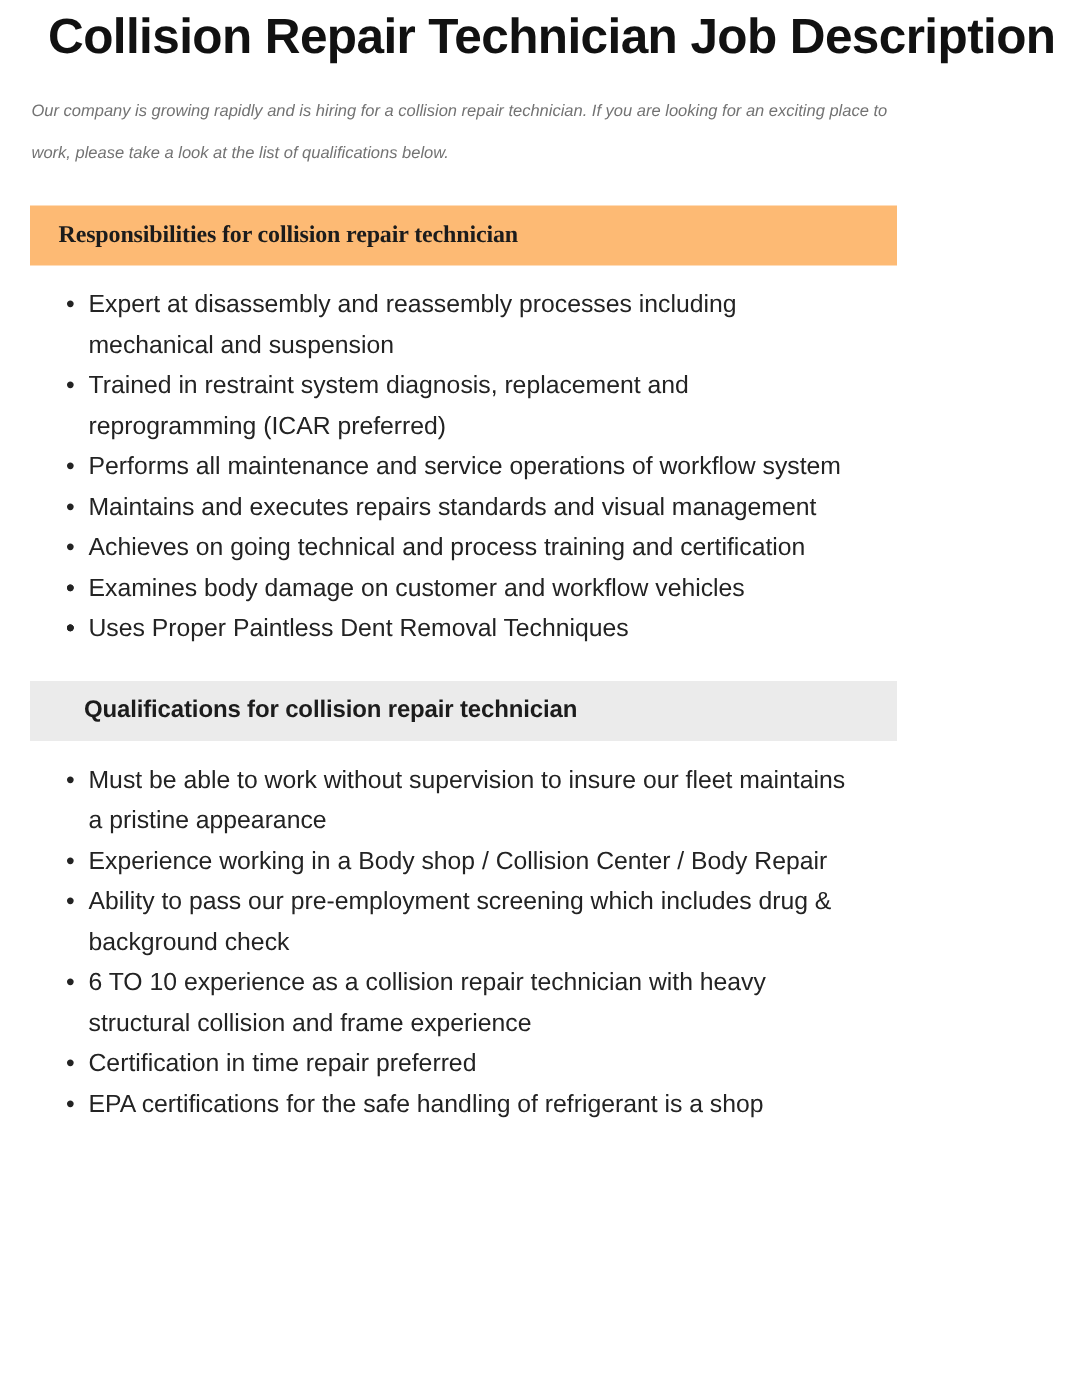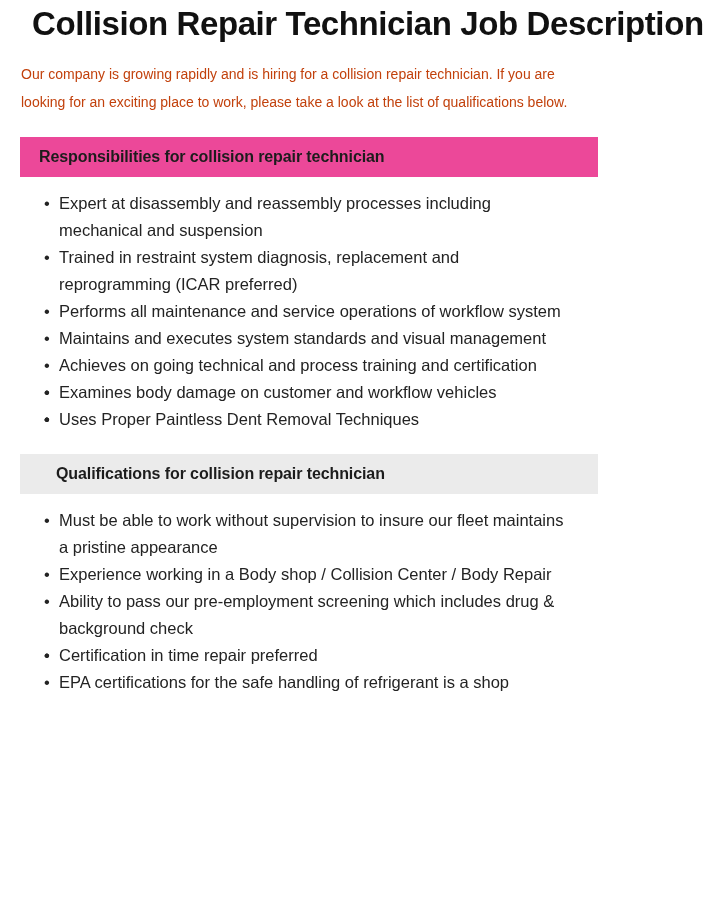--- a/index.html
+++ b/index.html
@@ -32,24 +32,25 @@
     color: #111111;
     margin: 0;
     padding: 4px 20px 0 32px;
     white-space: nowrap;
   }
 
   
   .intro {
     margin: 0;
     padding: 16px 24px 0 21px;
-    font-size: 14px;
+    font-size: 11px;
     line-height: 28px;
-    color: #c2410c;
+    color: #737373;
     max-width: 700px;
+    font-style: italic;
   }
 
   
   .section {
     margin-top: 21px;
   }
   .section-header {
     margin: 0 22px 0 20px;
     background: #ebebeb;
     height: 40px;
@@ -93,44 +94,44 @@
 <body>
 
 <div class="page">
 
   <h1 class="job-title">Collision Repair Technician Job Description</h1>
 
   <p class="intro">Our company is growing rapidly and is hiring for a collision repair technician. If you are looking for an exciting place to work, please take a look at the list of qualifications below.</p>
 
   <div id="sections-container">
       <div class="section">
-        <div class="section-header" style="background: #ec4899;">
+        <div class="section-header" style="background: #fdba74; font-family: Liberation Serif, serif;">
           <span class="section-header-text">Responsibilities for collision repair technician</span>
         </div>
         <ul class="bullet-list">
           <li class="bullet-item"><span class="dot">•</span><span>Expert at disassembly and reassembly processes including mechanical and suspension</span></li>
           <li class="bullet-item"><span class="dot">•</span><span>Trained in restraint system diagnosis, replacement and reprogramming (ICAR preferred)</span></li>
           <li class="bullet-item"><span class="dot">•</span><span>Performs all maintenance and service operations of workflow system</span></li>
-          <li class="bullet-item"><span class="dot">•</span><span>Maintains and executes system standards and visual management</span></li>
+          <li class="bullet-item"><span class="dot">•</span><span>Maintains and executes repairs standards and visual management</span></li>
           <li class="bullet-item"><span class="dot">•</span><span>Achieves on going technical and process training and certification</span></li>
           <li class="bullet-item"><span class="dot">•</span></li>
           <li class="bullet-item"><span class="dot">•</span><span>Examines body damage on customer and workflow vehicles</span></li>
           <li class="bullet-item"><span class="dot">•</span></li>
           <li class="bullet-item"><span class="dot">•</span></li>
           <li class="bullet-item"><span class="dot">•</span><span>Uses Proper Paintless Dent Removal Techniques</span></li>
         </ul>
       </div>
       <div class="section">
         <div class="section-header" style="background: rgb(235, 235, 235); padding-left: 36px;">
           <span class="section-header-text">Qualifications for collision repair technician</span>
         </div>
         <ul class="bullet-list">
           <li class="bullet-item"><span class="dot">•</span><span>Must be able to work without supervision to insure our fleet maintains a pristine appearance</span></li>
           <li class="bullet-item"><span class="dot">•</span><span>Experience working in a Body shop / Collision Center / Body Repair</span></li>
           <li class="bullet-item"><span class="dot">•</span><span>Ability to pass our pre-employment screening which includes drug &amp; background check</span></li>
-          <li class="bullet-item"><span class="dot">•</span></li>
+          <li class="bullet-item"><span class="dot">•</span><span>6 TO 10 experience as a collision repair technician with heavy structural collision and frame experience</span></li>
           <li class="bullet-item"><span class="dot">•</span><span>Certification in time repair preferred</span></li>
           <li class="bullet-item"><span class="dot">•</span><span>EPA certifications for the safe handling of refrigerant is a shop</span></li>
         </ul>
       </div>
     </div>
 
 </div>
 
 </body></html>

